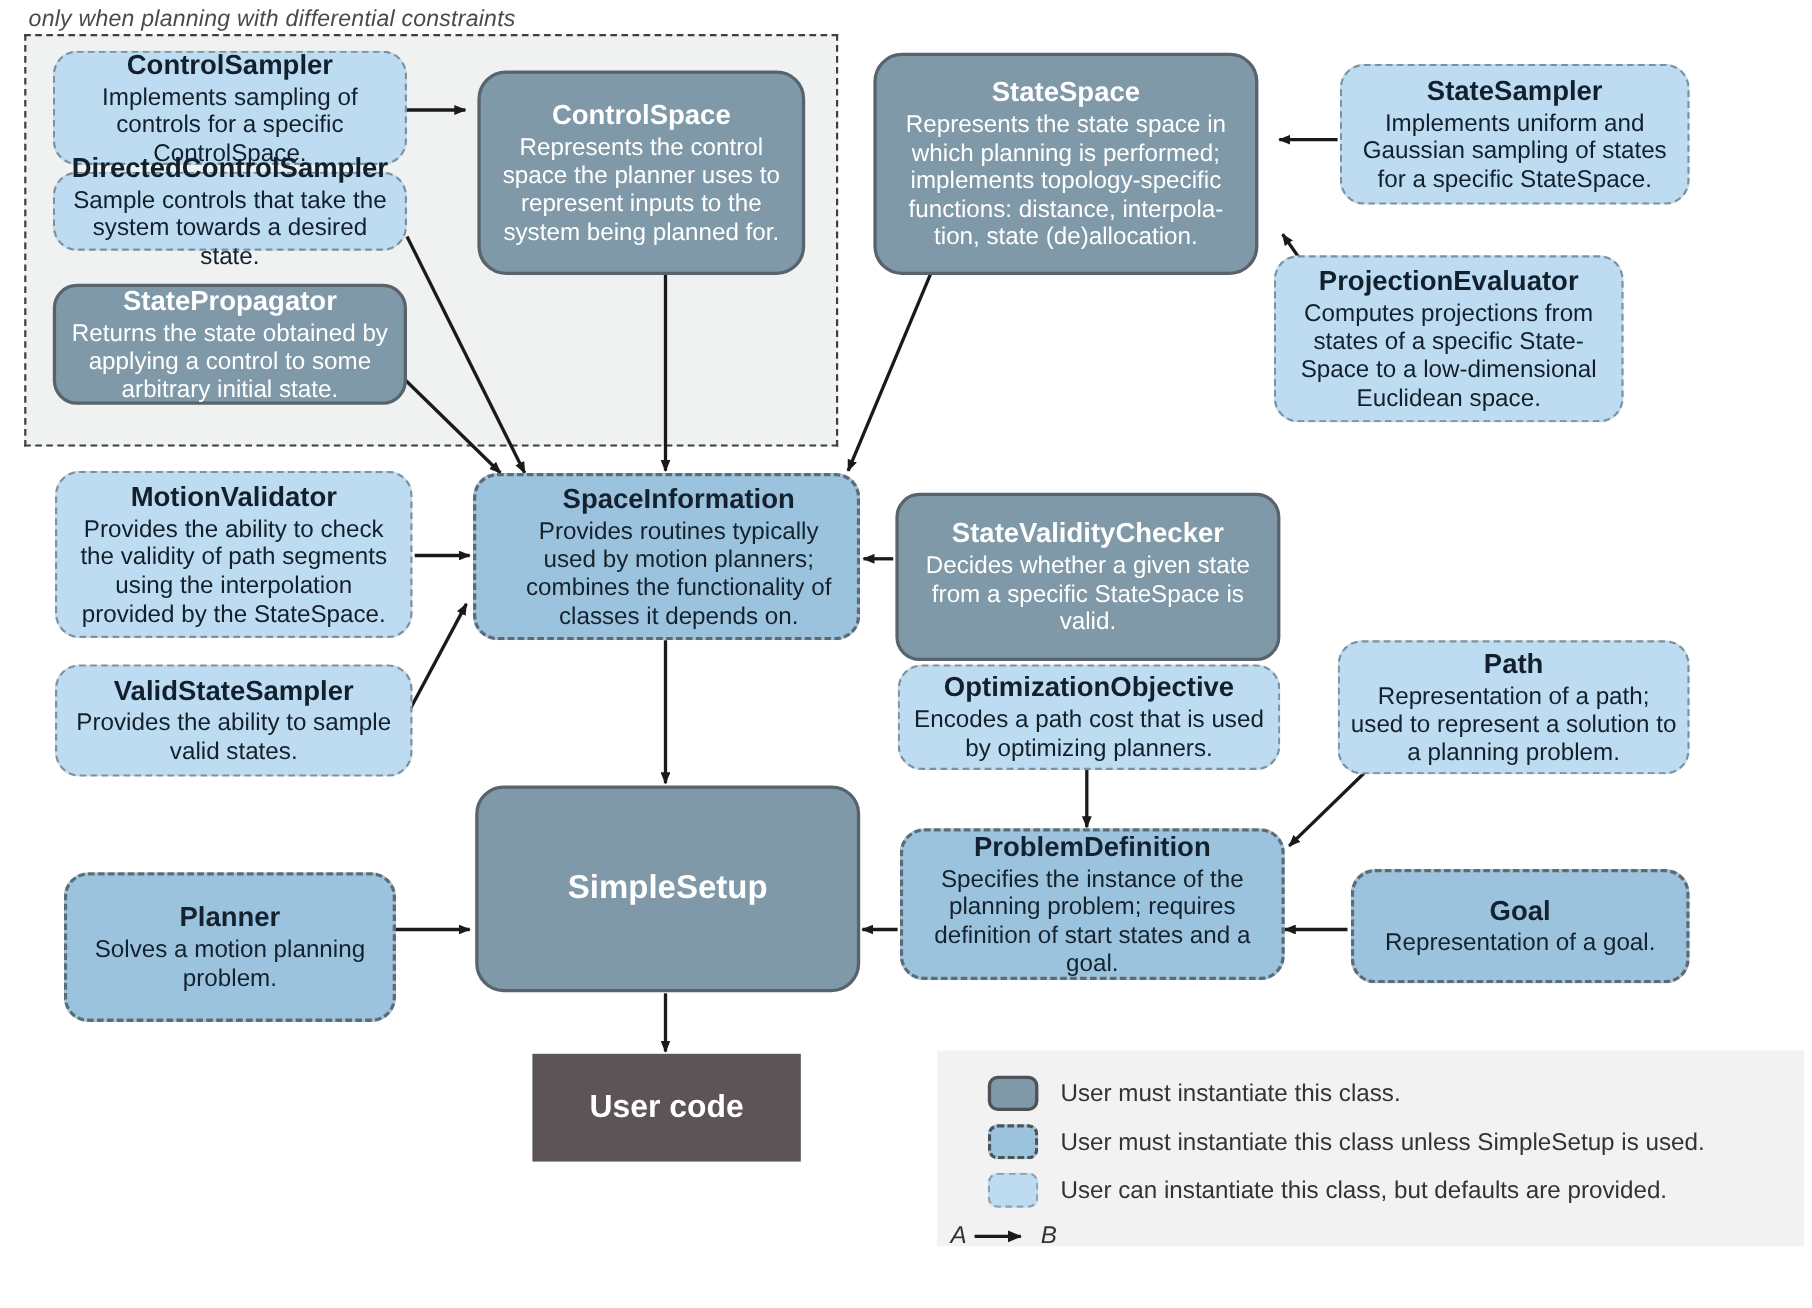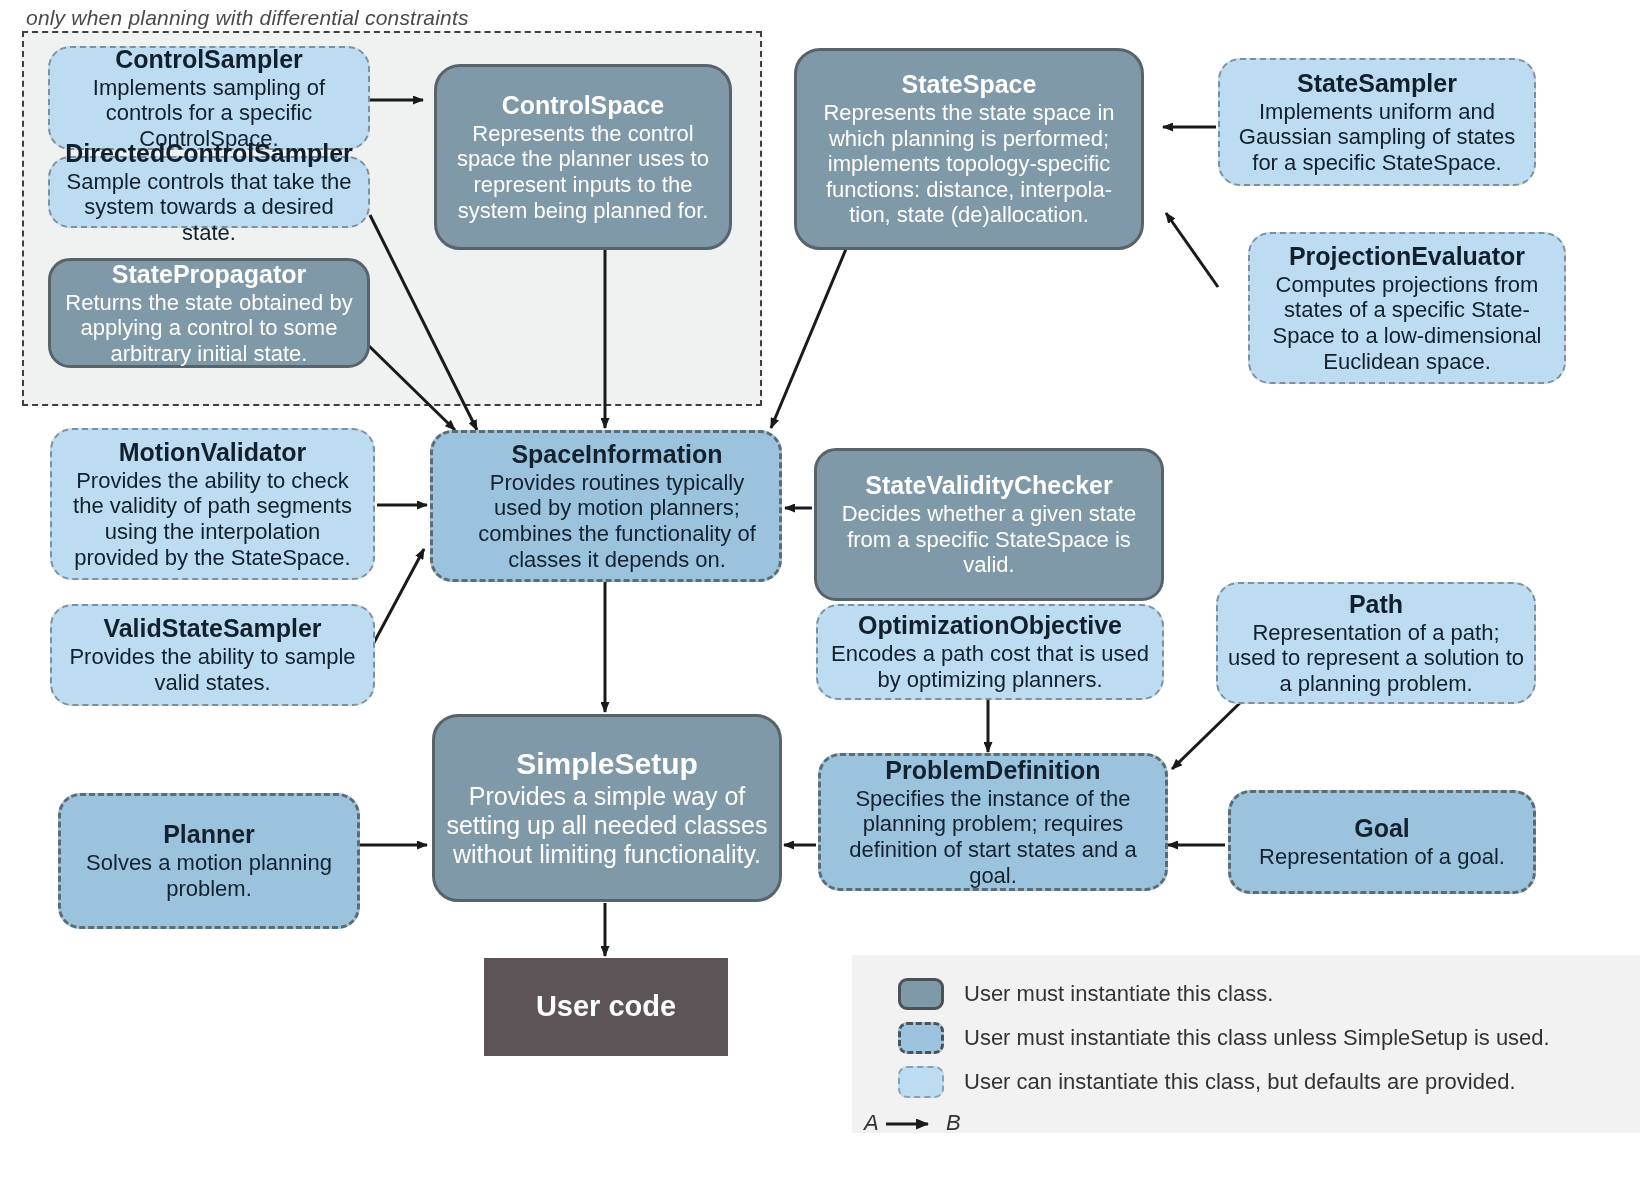--- a/index.html
+++ b/index.html
@@ -131,21 +131,21 @@
   <div class="node s-dark" style="left:794px;top:48px;width:350px;height:202px;border-radius:26px;">
     <span class="title">StateSpace</span>
     <span class="desc">Represents the state space in which planning is performed; implements topology-specific functions: distance, interpola-tion, state (de)allocation.</span>
   </div>
 
   <div class="node s-light" style="left:1218px;top:58px;width:318px;height:128px;">
     <span class="title">StateSampler</span>
     <span class="desc">Implements uniform and Gaussian sampling of states for a specific StateSpace.</span>
   </div>
 
-  <div class="node s-light" style="left:1248px;top:232px;width:318px;height:152px;">
+  <div class="node s-light" style="left:1158px;top:232px;width:318px;height:152px;">
     <span class="title">ProjectionEvaluator</span>
     <span class="desc">Computes projections from states of a specific State-Space to a low-dimensional Euclidean space.</span>
   </div>
 
   <div class="node s-light" style="left:50px;top:428px;width:325px;height:152px;">
     <span class="title">MotionValidator</span>
     <span class="desc">Provides the ability to check the validity of path segments using the interpolation provided by the StateSpace.</span>
   </div>
 
   <div class="node s-light" style="left:50px;top:604px;width:325px;height:102px;">
@@ -168,21 +168,20 @@
     <span class="desc">Encodes a path cost that is used by optimizing planners.</span>
   </div>
 
   <div class="node s-light" style="left:1216px;top:582px;width:320px;height:122px;">
     <span class="title">Path</span>
     <span class="desc">Representation of a path; used to represent a solution to a planning problem.</span>
   </div>
 
   <div class="node s-dark" style="left:432px;top:714px;width:350px;height:188px;border-radius:26px;">
     <span class="title" style="font-size:30px;">SimpleSetup</span>
-    <span class="desc" style="font-size:25px;">Provides a simple way of setting up all needed classes without limiting functionality.</span>
   </div>
 
   <div class="node s-mid" style="left:58px;top:793px;width:302px;height:136px;">
     <span class="title">Planner</span>
     <span class="desc">Solves a motion planning problem.</span>
   </div>
 
   <div class="node s-mid" style="left:818px;top:753px;width:350px;height:138px;">
     <span class="title">ProblemDefinition</span>
     <span class="desc">Specifies the instance of the planning problem; requires definition of start states and a goal.</span>

